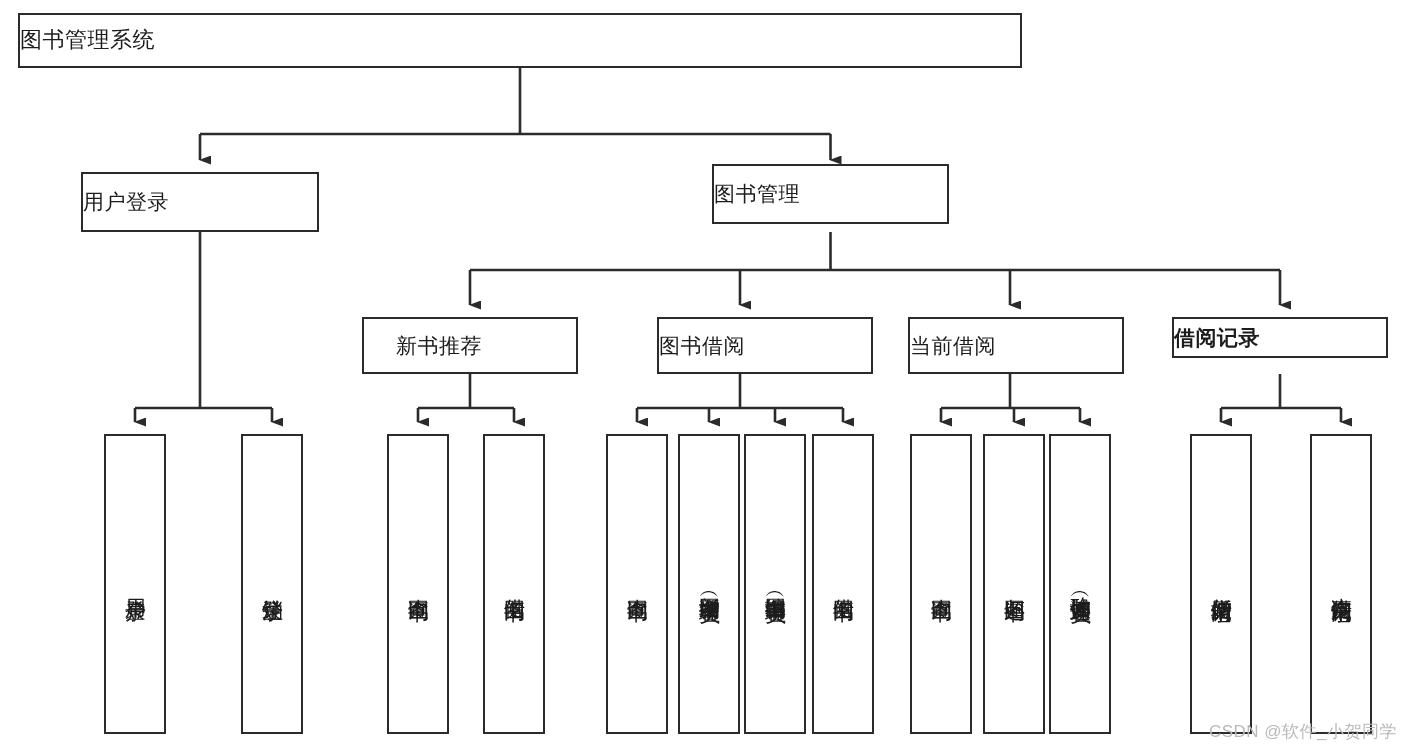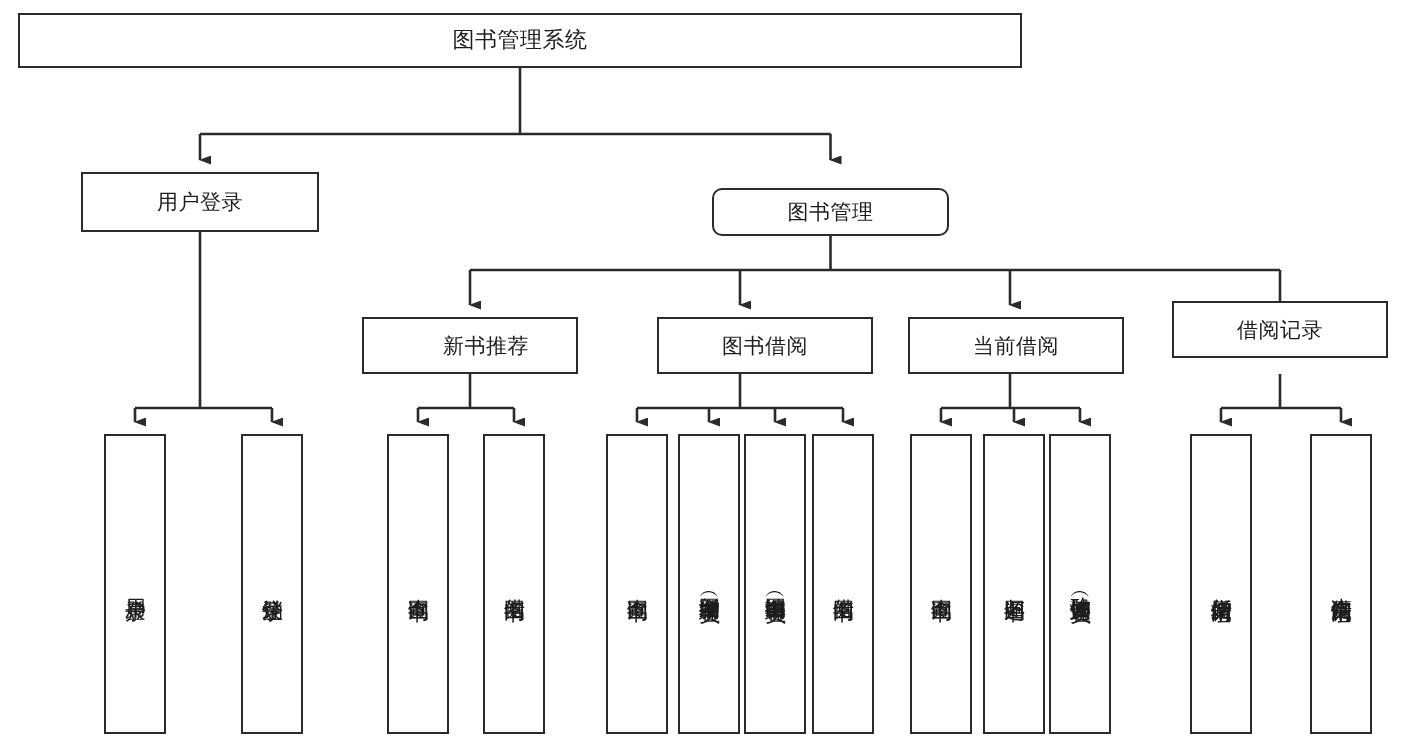--- a/index.html
+++ b/index.html
@@ -26,21 +26,21 @@
     width: 1405px;
     height: 747px;
   }
   .node-box {
     position: absolute;
     box-sizing: border-box;
     background: #ffffff;
     border: 2px solid #2b2b2b;
     display: flex;
     align-items: center;
-    justify-content: center;
+    justify-content: flex-start;
     overflow: hidden;
   }
   .node-label-h {
     font-size: 21px;
     color: #1c1c1c;
     line-height: 1.2;
     white-space: nowrap;
     letter-spacing: 0.5px;
   }
   .node-box.root .node-label-h { font-size: 22px; }
@@ -116,33 +116,33 @@
       </g>
   </svg>
 
   <div id="nodes-layer">
       <div class="node-box root" style="left: 18px; top: 13px; width: 1004px; height: 55px;">
         <span class="node-label-h">图书管理系统</span>
       </div>
       <div class="node-box lvl2" style="left: 81px; top: 172px; width: 238px; height: 60px;">
         <span class="node-label-h">用户登录</span>
       </div>
-      <div class="node-box lvl2" style="left: 712px; top: 188px; width: 237px; height: 48px; border-radius: 10px;">
+      <div class="node-box lvl2" style="left: 712px; top: 164px; width: 237px; height: 60px;">
         <span class="node-label-h">图书管理</span>
       </div>
       <div class="node-box lvl3" style="left: 362px; top: 317px; width: 216px; height: 57px; padding-left: 32px;">
         <span class="node-label-h">新书推荐</span>
       </div>
       <div class="node-box lvl3" style="left: 632px; top: 317px; width: 216px; height: 57px; margin-left: 25px;">
         <span class="node-label-h">图书借阅</span>
       </div>
       <div class="node-box lvl3" style="left: 902px; top: 317px; width: 216px; height: 57px; margin-left: 6px;">
         <span class="node-label-h">当前借阅</span>
       </div>
-      <div class="node-box lvl3" style="left: 1172px; top: 301px; width: 216px; height: 57px;">
+      <div class="node-box lvl3" style="left: 1172px; top: 317px; width: 216px; height: 41px; font-weight: bold;">
         <span class="node-label-h">借阅记录</span>
       </div>
       <div class="node-box leaf vert" style="left: 104px; top: 434px; width: 62px; height: 300px;">
         <span class="node-label-v">用户登录</span>
       </div>
       <div class="node-box leaf vert" style="left: 241px; top: 434px; width: 62px; height: 300px;">
         <span class="node-label-v">注销登录</span>
       </div>
       <div class="node-box leaf vert" style="left: 387px; top: 434px; width: 62px; height: 300px;">
         <span class="node-label-v">查询图书</span>
@@ -172,13 +172,14 @@
         <span class="node-label-v">确认归还（管理员）</span>
       </div>
       <div class="node-box leaf vert" style="left: 1190px; top: 434px; width: 62px; height: 300px;">
         <span class="node-label-v">新增借阅记录</span>
       </div>
       <div class="node-box leaf vert" style="left: 1310px; top: 434px; width: 62px; height: 300px;">
         <span class="node-label-v">查询借阅记录</span>
       </div>
     </div>
 
+  <div class="watermark">CSDN @软件_小贺同学</div>
 </div>
 
 </body></html>

